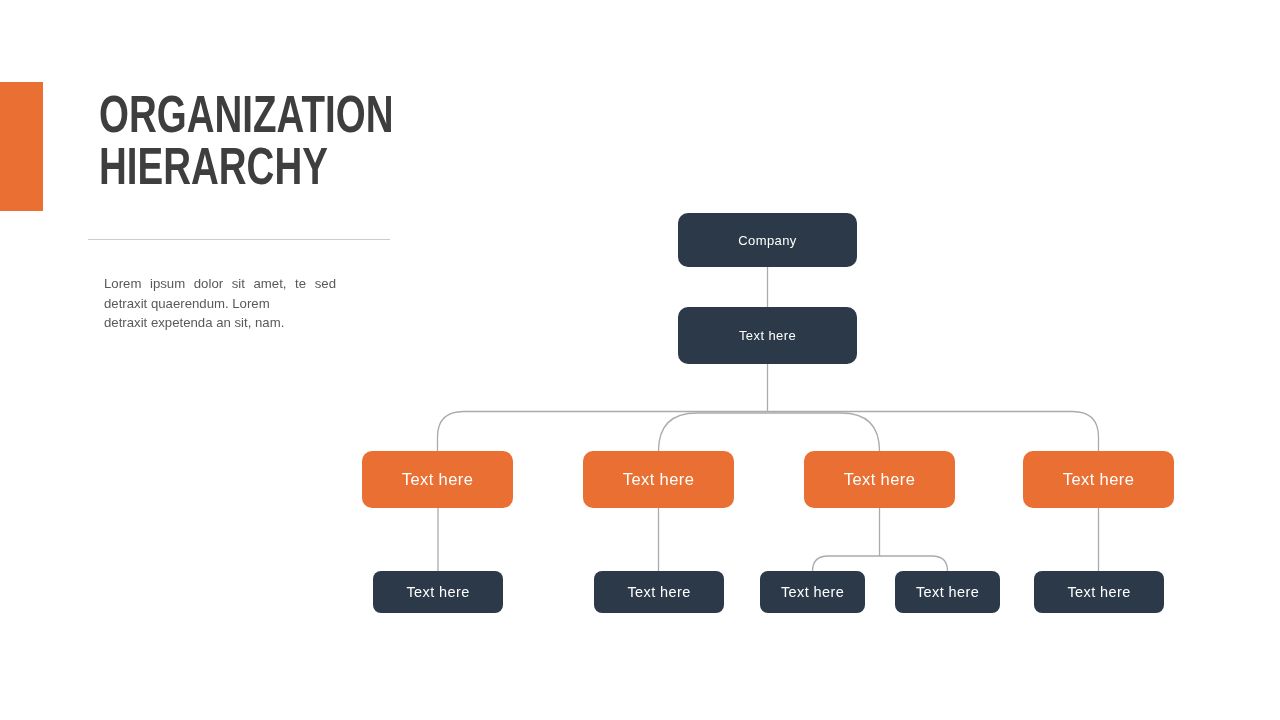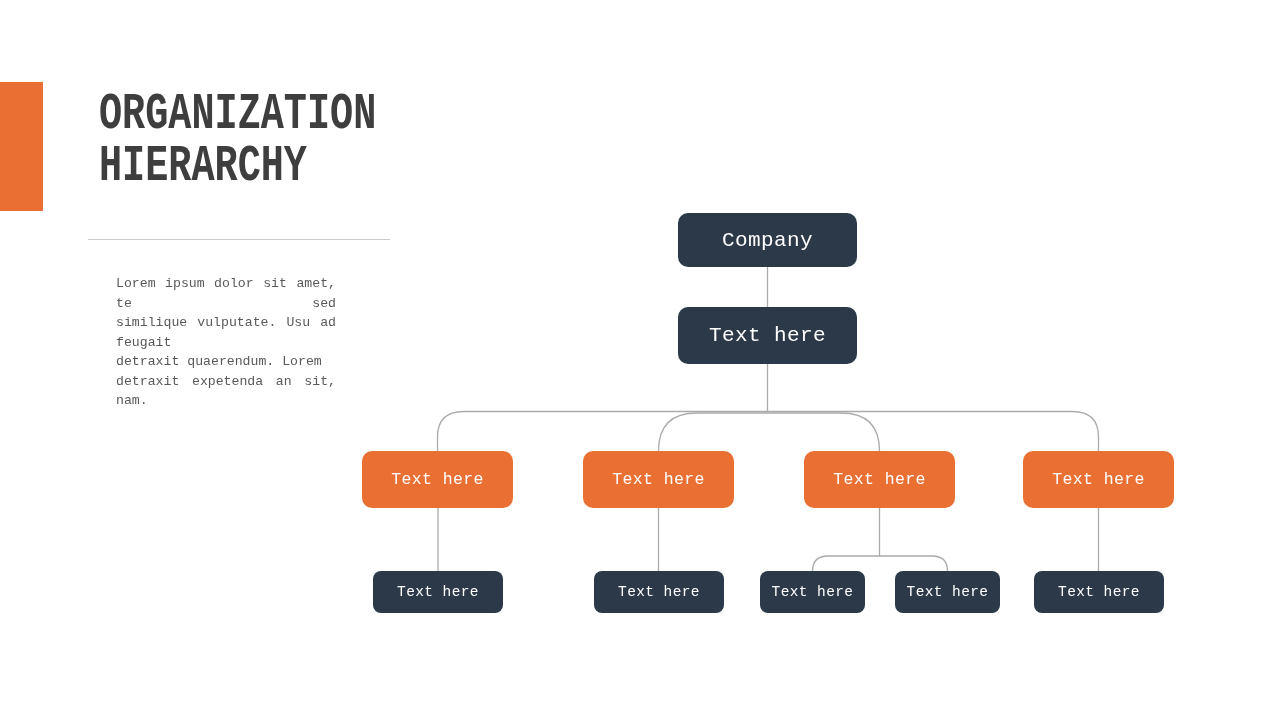--- a/index.html
+++ b/index.html
@@ -2,21 +2,21 @@
 <html style="--accent: #E96F33; --navy: #2B3948; --title-color: #3E3E3E; --body-color: #595959; --divider-color: #CCCCCC; --connector-color: #ABABAB; --page-bg: #ffffff;"><head>
 <meta charset="utf-8">
 <style>
   html, body { margin: 0; padding: 0; background: #ffffff; }
   .slide {
     position: relative;
     width: 1280px;
     height: 720px;
     background: var(--page-bg, #ffffff);
     overflow: hidden;
-    font-family: Liberation Mono, monospace;
+    font-family: Liberation Sans, sans-serif;
   }
   .accent-bar {
     position: absolute;
     left: 0; top: 82px;
     width: 43px; height: 129px;
     background: var(--accent, #E96F33);
   }
   .title {
     position: absolute;
     left: 99px; top: 89px;
@@ -36,35 +36,35 @@
     background: var(--divider-color, #CCCCCC);
   }
   .intro {
     position: absolute;
     left: 104px; top: 274px;
     width: 232px;
     font-size: 13.2px;
     line-height: 19.5px;
     color: var(--body-color, #595959);
   }
-  .intro .line { text-align: justify; text-align-last: justify; margin-left: 12px; }
+  .intro .line { text-align: justify; text-align-last: justify; }
   .intro .line.no-stretch { text-align-last: left; }
   .chart-lines { position: absolute; left: 0; top: 0; width: 1280px; height: 720px; }
   .node {
     position: absolute;
     display: flex;
     align-items: center;
     justify-content: center;
     color: #ffffff;
     letter-spacing: 0.4px;
     white-space: nowrap;
   }
   .node.navy { background: var(--navy, #2B3948); }
   .node.orange { background: var(--accent, #E96F33); }
-  .node.lvl12 { width: 179px; height: 54px; border-radius: 10px; font-size: 21px; }
+  .node.lvl12 { width: 179px; height: 54px; border-radius: 10px; font-size: 13px; }
   .node.lvl3  { width: 151px; height: 57px; border-radius: 10px; font-size: 16.5px; }
   .node.lvl4  { height: 42px; border-radius: 8px;  font-size: 14.5px; }
   .node.w130 { width: 130px; }
   .node.w105 { width: 105px; }
 </style>
 </head>
 <body>
 
 <div class="slide">
 
@@ -72,21 +72,20 @@
 
   <div class="title">
     <div>ORGANIZATION</div>
     <div>HIERARCHY</div>
   </div>
 
   <div class="divider"></div>
 
   <div class="intro">
     <div class="line">Lorem ipsum dolor sit amet, te sed</div>
-    <div class="line">similique vulputate. Usu ad feugait</div>
     <div class="line no-stretch">detraxit quaerendum. Lorem</div>
     <div class="line no-stretch">detraxit expetenda an sit, nam.</div>
   </div>
 
   <div>
     <svg class="chart-lines" viewBox="0 0 1280 720" fill="none" stroke="#ABABAB" stroke-width="1.3">
       <path d="M 767.5 267 L 767.5 307"></path>
       <path d="M 767.5 364 L 767.5 411.5"></path>
       <path d="M 437.5 451 L 437.5 437 Q 437.5 411.5 463.5 411.5 L 1072.5 411.5 Q 1098.5 411.5 1098.5 437 L 1098.5 451"></path>
       <path d="M 658.5 451 Q 658.5 413 697 413 L 841 413 Q 879.5 413 879.5 451"></path>

